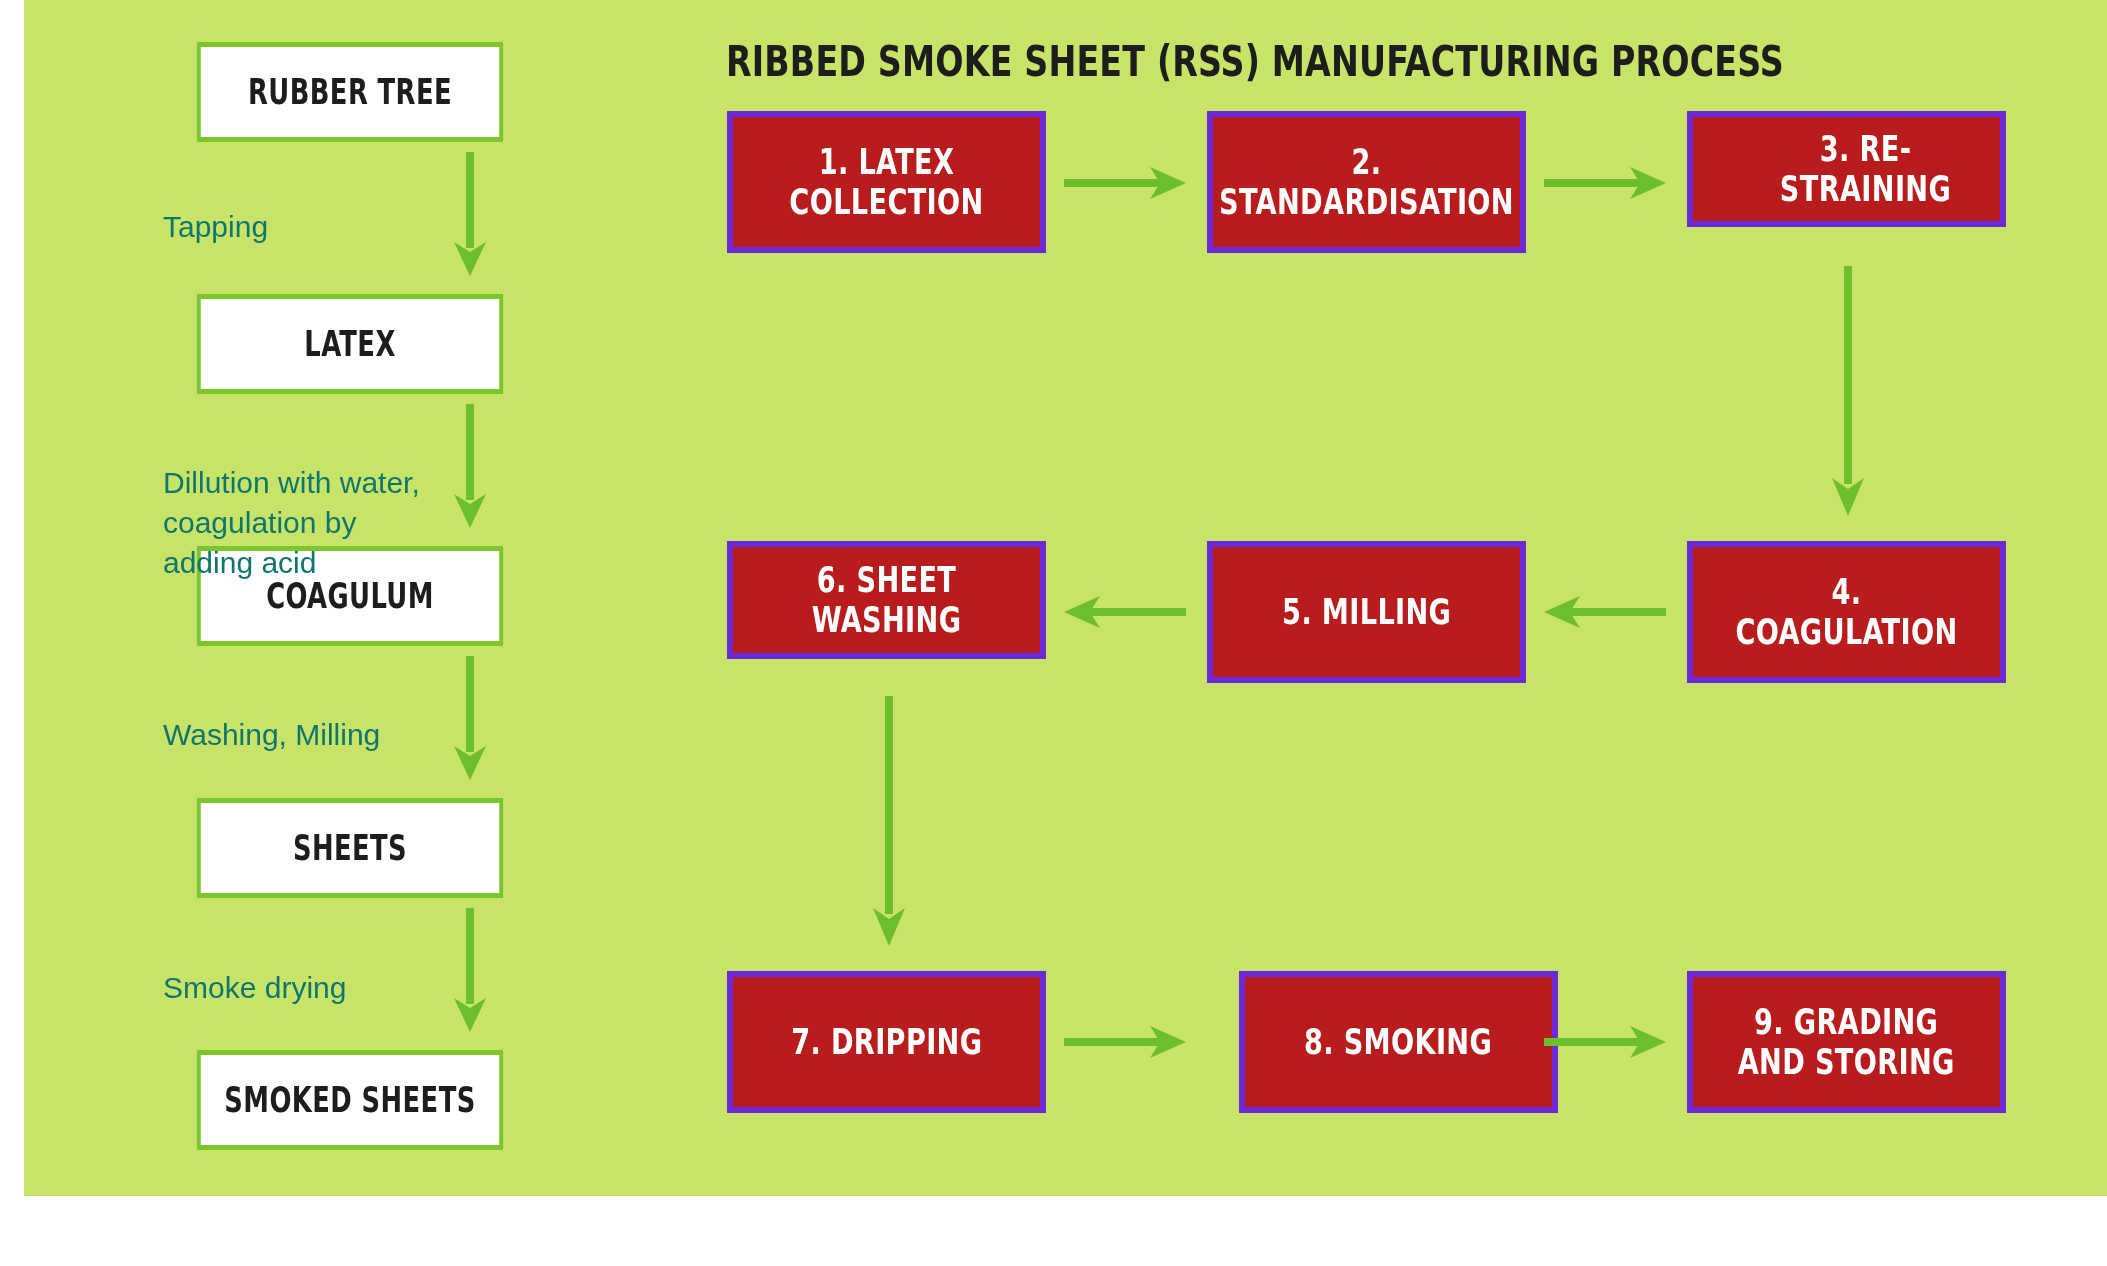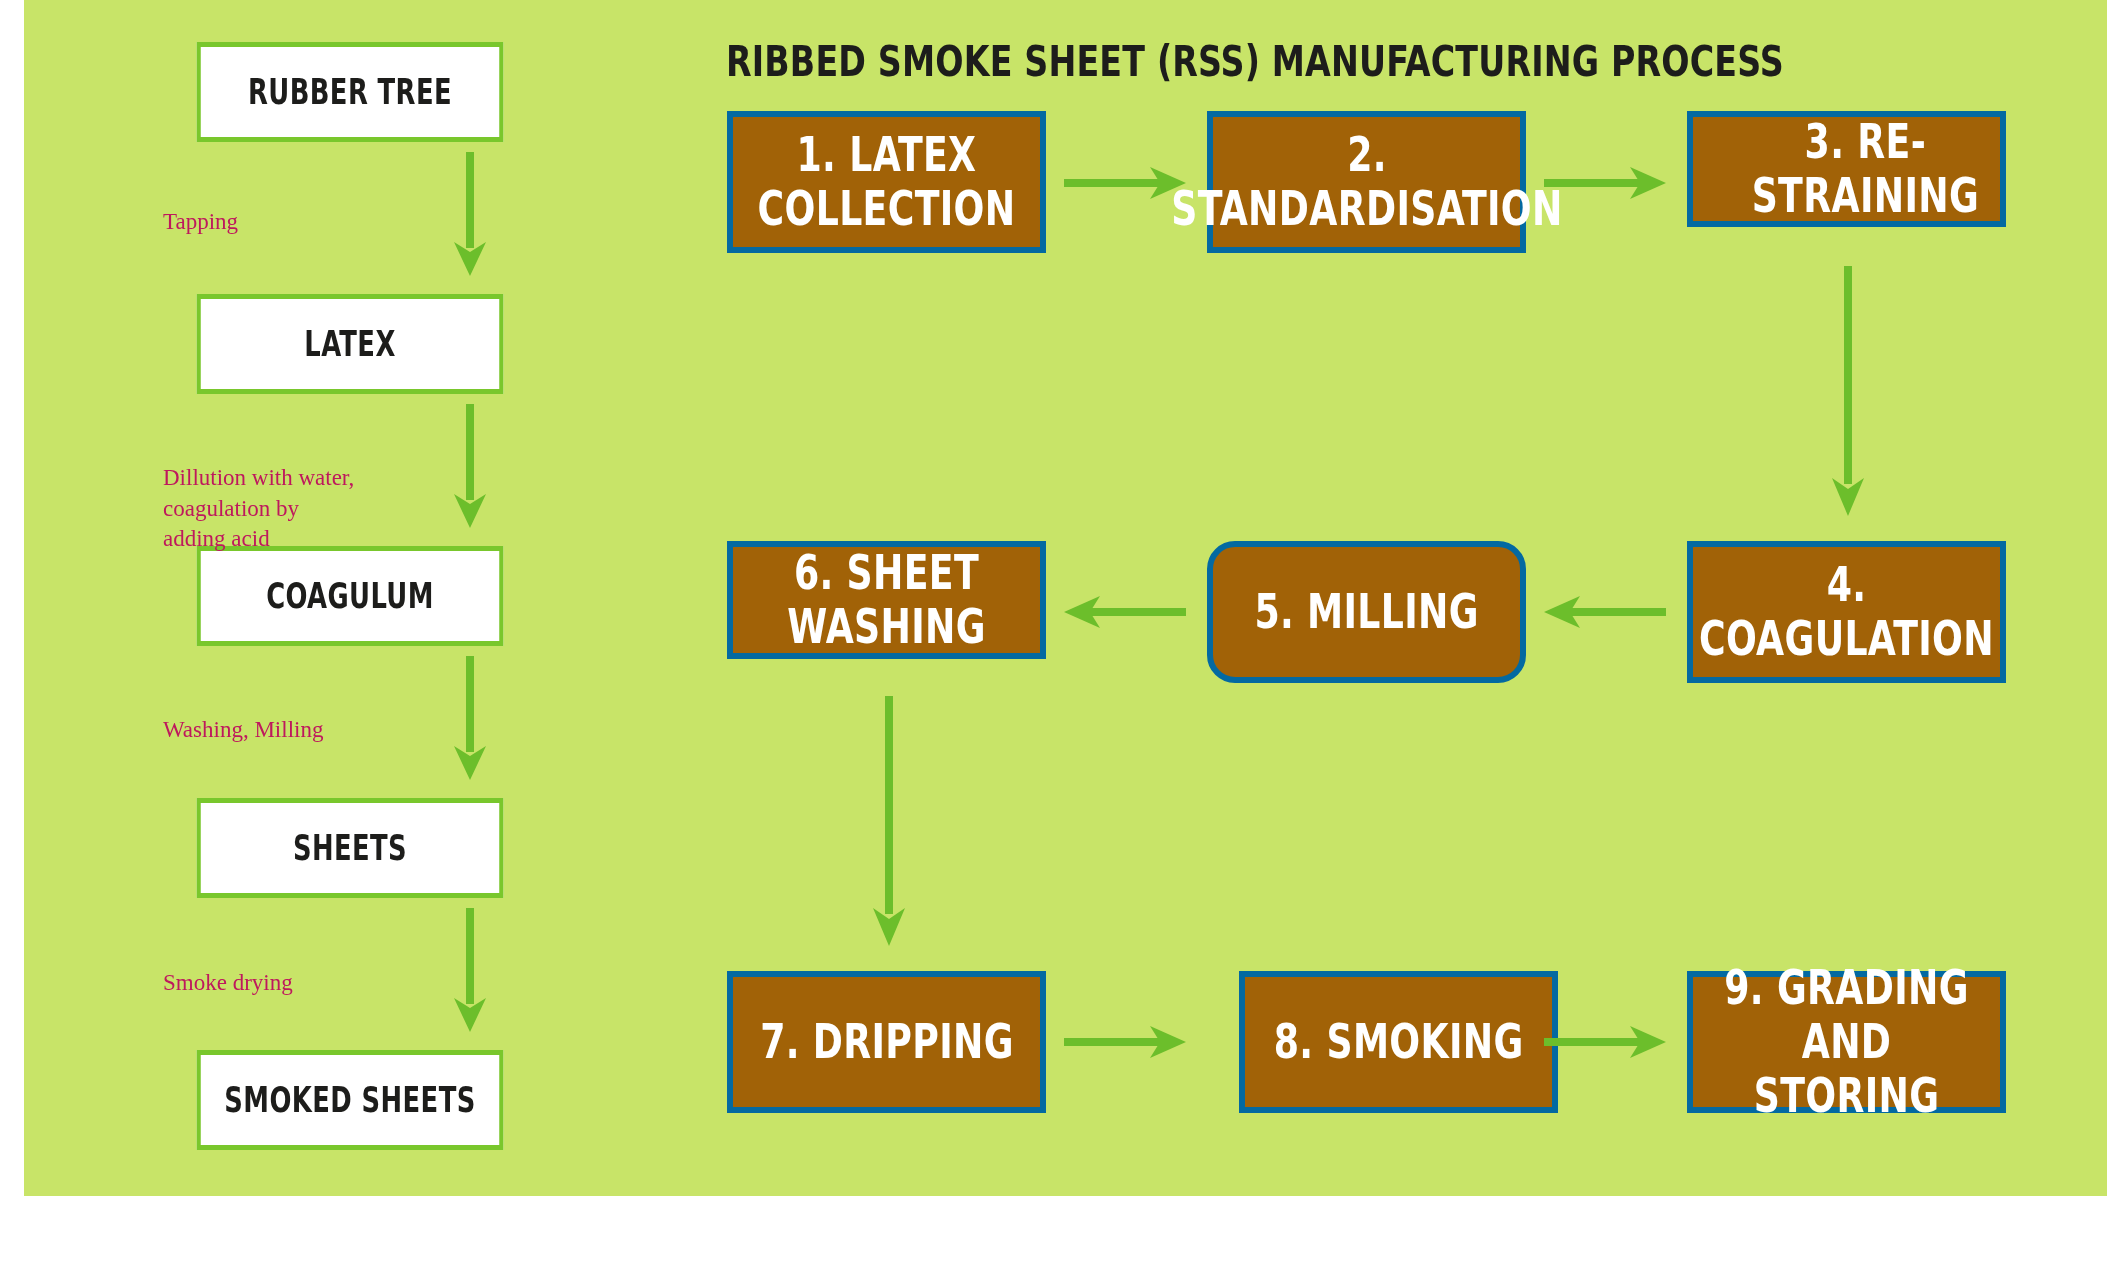--- a/index.html
+++ b/index.html
@@ -52,40 +52,40 @@
     font-stretch: condensed;
     transform: scaleX(0.82);
   }
   .stage-box > span {
     display: block;
     transform: scaleX(1);
   }
 
   
   .process-box {
-    background: #a16207;
-    border: 6px solid #0369a1;
+    background: #b91c1c;
+    border: 6px solid #6d28d9;
     color: #ffffff;
     font-family: "Liberation Sans Narrow", "DejaVu Sans Condensed", "Liberation Sans", sans-serif;
     font-weight: bold;
-    font-size: 48px;
+    font-size: 36px;
     letter-spacing: 0.4px;
     line-height: 1.12;
   }
   .process-box .label {
     display: block;
     transform: scaleX(0.84);
   }
 
   
   .annotation {
     position: absolute;
-    color: #be185d;
-    font-family: Liberation Serif, serif;
-    font-size: 23px;
+    color: #0f766e;
+    font-family: Liberation Sans, sans-serif;
+    font-size: 30px;
     font-weight: normal;
     line-height: 1.33;
     white-space: pre-line;
     text-align: left;
   }
 
   
   #title {
     position: absolute;
     left: 726px;
@@ -200,21 +200,21 @@
     <svg width="36" height="256" viewBox="0 0 36 256">
       <rect x="14" y="0" width="8" height="218" fill="#6cbe2b"></rect>
       <path d="M2 212 L18 250 L34 212 L18 223 Z" fill="#6cbe2b"></path>
     </svg>
   </div>
 
   <div class="node process-box" style="left:727px; top:541px; width:319px; height:118px;">
     <span class="label">6. SHEET WASHING</span>
   </div>
 
-  <div class="node process-box" style="left:1207px; top:541px; width:319px; height:142px;border-radius:28px;">
+  <div class="node process-box" style="left:1207px; top:541px; width:319px; height:142px;">
     <span class="label">5. MILLING</span>
   </div>
 
   <div class="node process-box" style="left:1687px; top:541px; width:319px; height:142px;">
     <span class="label">4. COAGULATION</span>
   </div>
 
   <div class="arrow" style="left:1544px; top:592px;">
     <svg width="126" height="40" viewBox="0 0 126 40">
       <rect x="26" y="16" width="96" height="8" fill="#6cbe2b"></rect>

